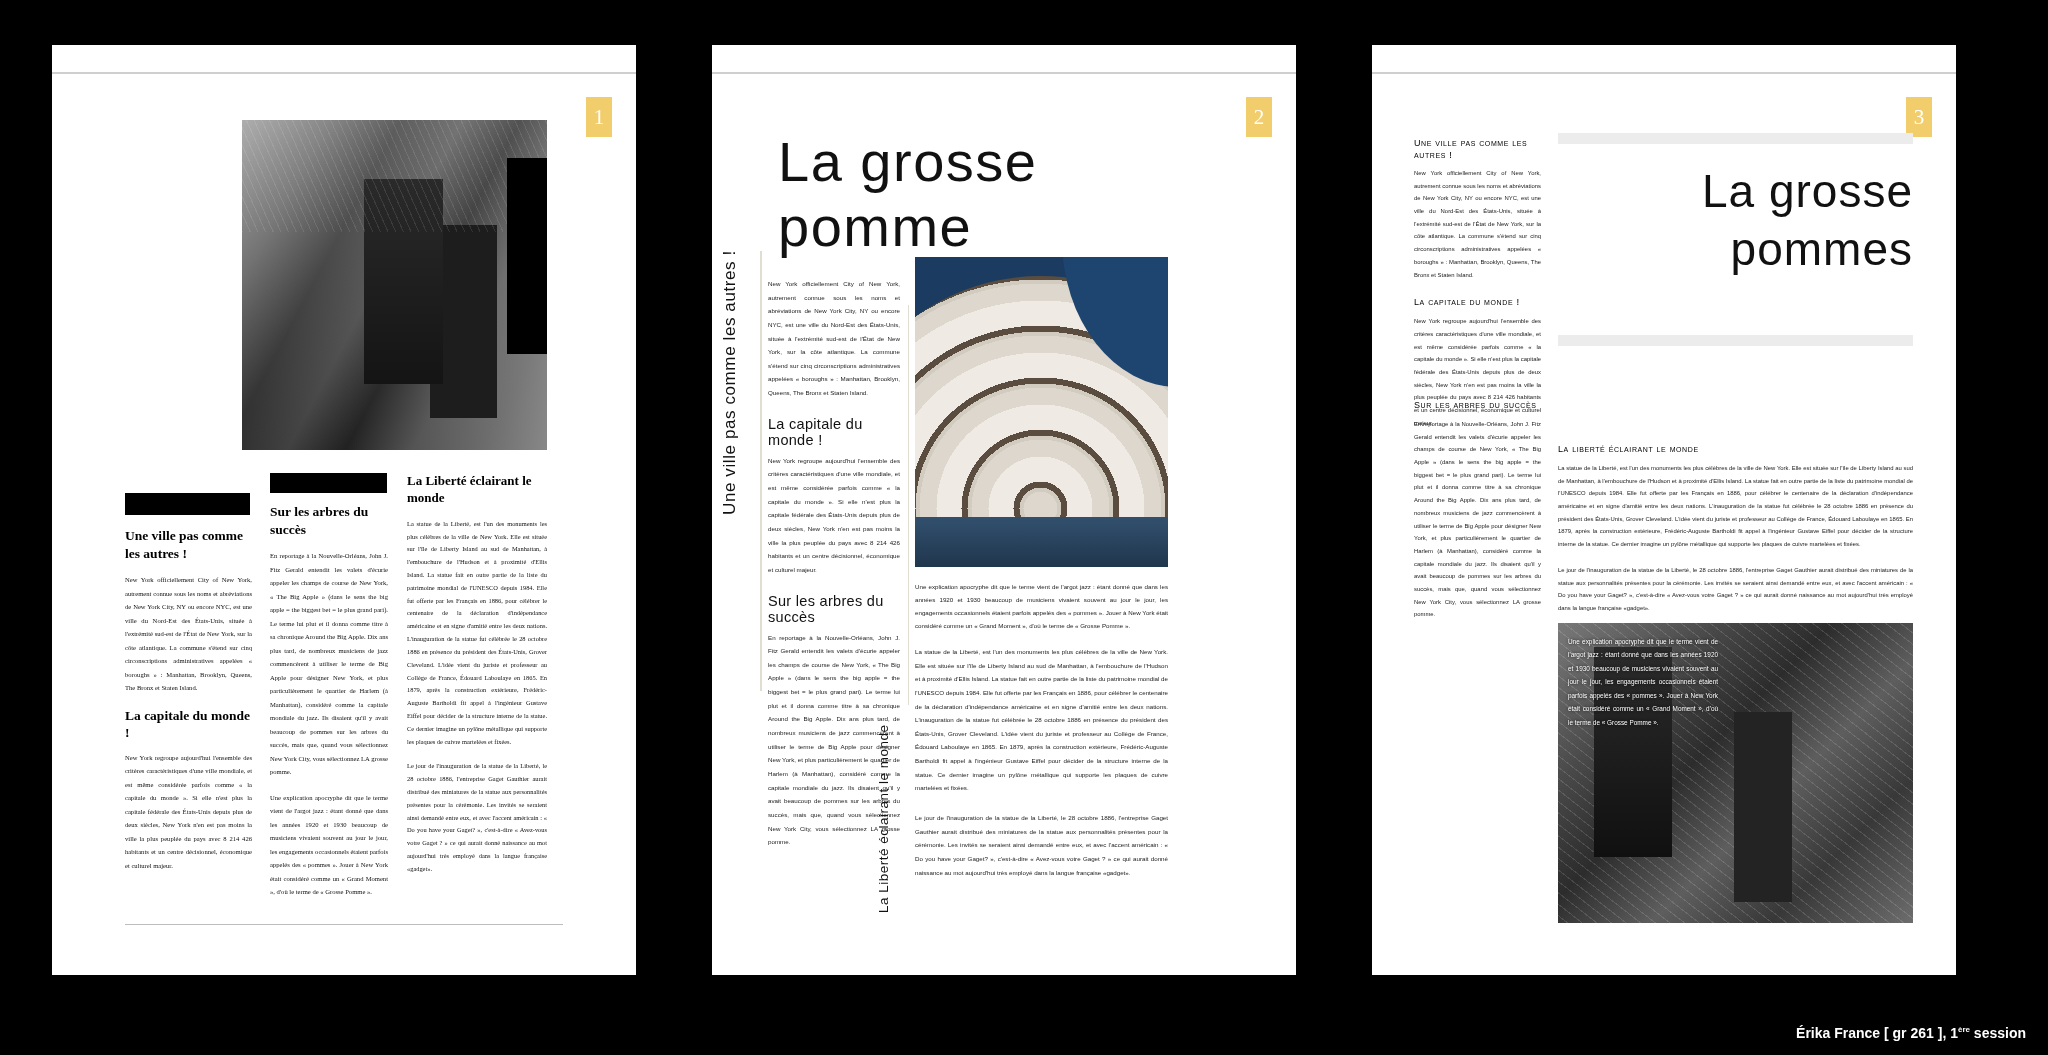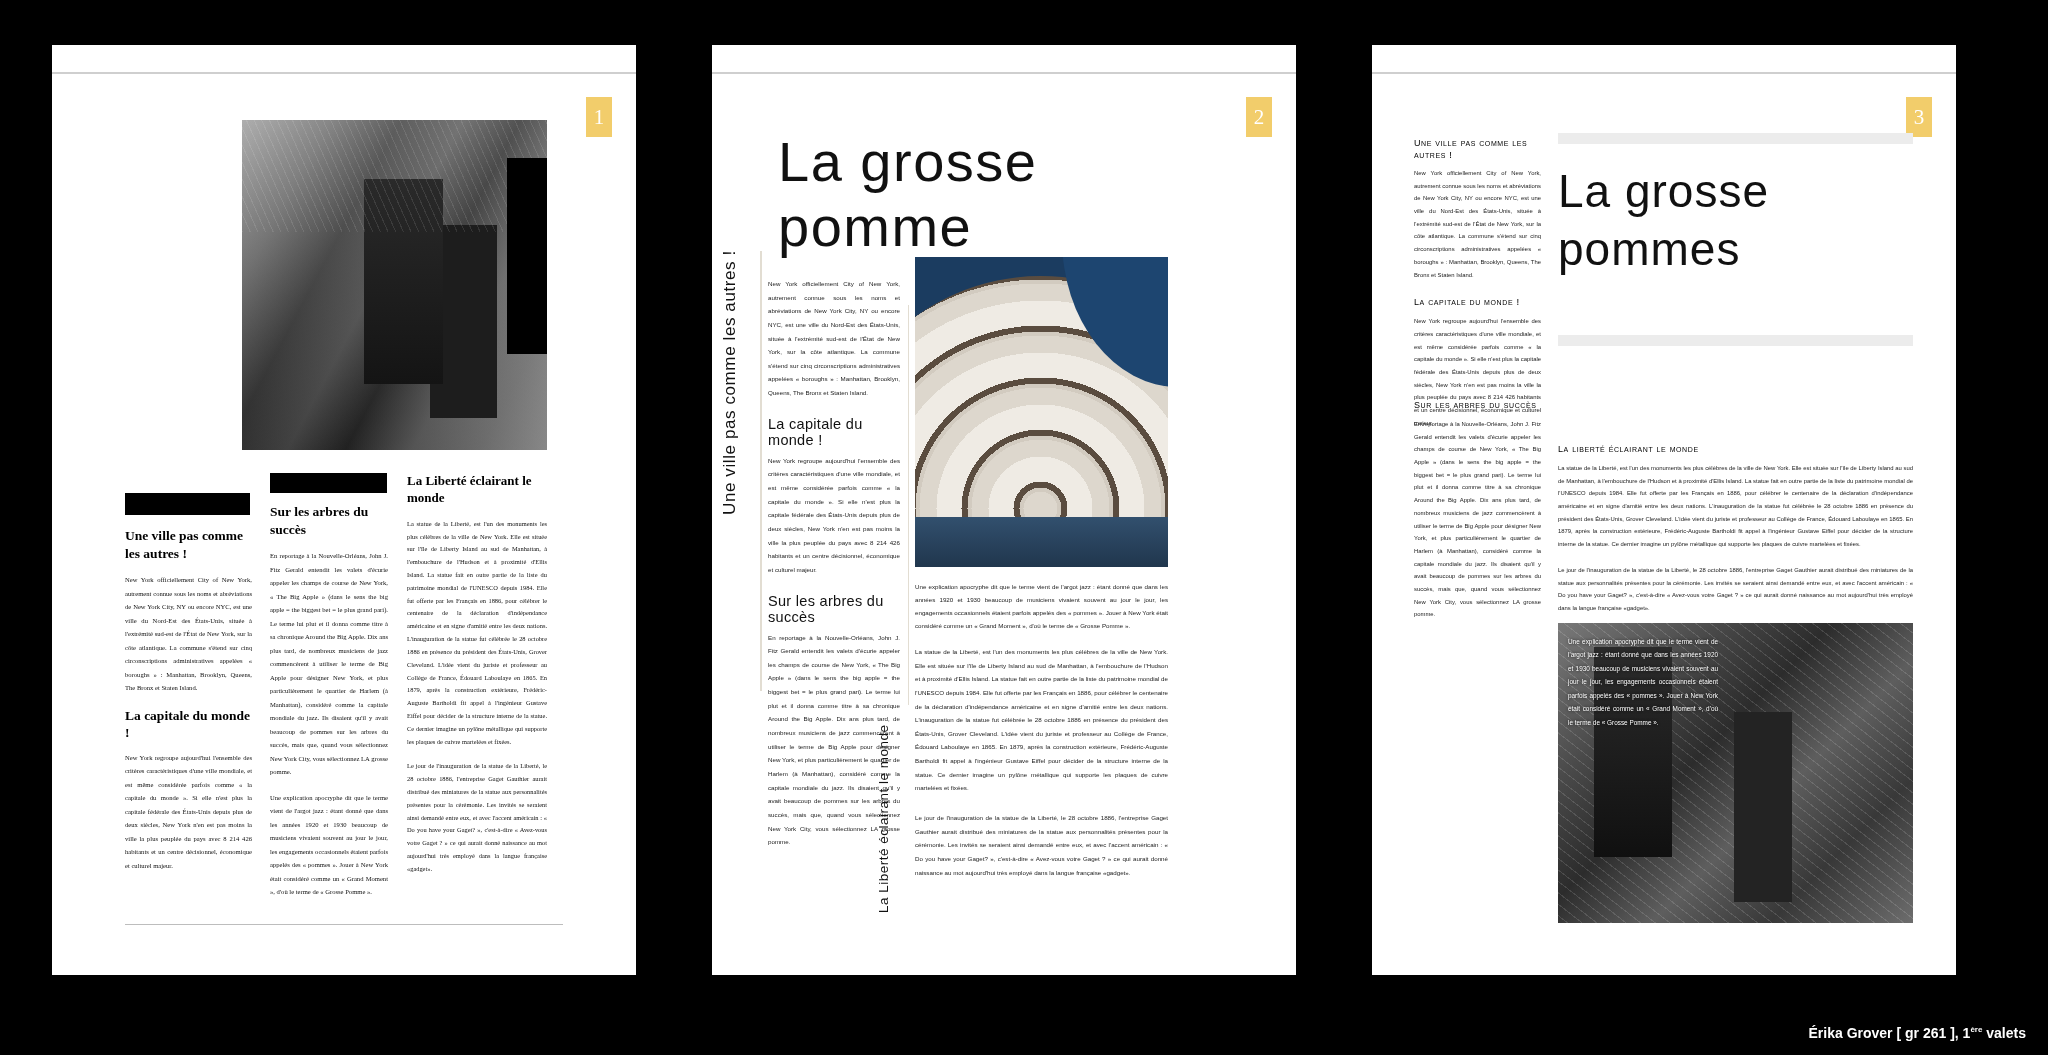--- a/index.html
+++ b/index.html
@@ -127,21 +127,21 @@
   .p3-col p { font-size:5.9px; line-height:2.15; text-align:justify; color:#222; margin-bottom:13px; }
 
   #p3c1 { left:42px; top:90px; width:127px; }
   #p3c2 { left:42px; top:352px; width:127px; }
   #p3c3 { left:186px; top:396px; width:355px; }
 
   .p3-title {
     position:absolute; left:186px; top:118px; width:355px;
     font-family:"Liberation Sans", sans-serif; font-weight:300;
     font-size:46px; line-height:1.25; letter-spacing:1px; color:#111;
-    text-align:left;
+    text-align:right;
   }
   .p3-hrule { position:absolute; left:186px; width:355px; height:11px; background:#ececec; }
   .p3-hrule-a { top:88px; }
   .p3-hrule-b { top:290px; }
 
   .p3-photo {
     position:absolute; left:186px; top:578px; width:355px; height:300px;
     background:linear-gradient(135deg,#7a7a7a 0%,#4a4a4a 24%,#2c2c2c 42%,#5e5e5e 60%,#383838 78%,#6d6d6d 100%);
     overflow:hidden;
   }
@@ -266,18 +266,18 @@
       <h2>La Liberté éclairant le monde</h2>
       <p>La statue de la Liberté, est l'un des monuments les plus célèbres de la ville de New York. Elle est située sur l'île de Liberty Island au sud de Manhattan, à l'embouchure de l'Hudson et à proximité d'Ellis Island. La statue fait en outre partie de la liste du patrimoine mondial de l'UNESCO depuis 1984. Elle fut offerte par les Français en 1886, pour célébrer le centenaire de la déclaration d'indépendance américaine et en signe d'amitié entre les deux nations. L'inauguration de la statue fut célébrée le 28 octobre 1886 en présence du président des États-Unis, Grover Cleveland. L'idée vient du juriste et professeur au Collège de France, Édouard Laboulaye en 1865. En 1879, après la construction extérieure, Frédéric-Auguste Bartholdi fit appel à l'ingénieur Gustave Eiffel pour décider de la structure interne de la statue. Ce dernier imagine un pylône métallique qui supporte les plaques de cuivre martelées et fixées.</p>
       <p>Le jour de l'inauguration de la statue de la Liberté, le 28 octobre 1886, l'entreprise Gaget Gauthier aurait distribué des miniatures de la statue aux personnalités présentes pour la cérémonie. Les invités se seraient ainsi demandé entre eux, et avec l'accent américain : « Do you have your Gaget? », c'est-à-dire « Avez-vous votre Gaget ? » ce qui aurait donné naissance au mot aujourd'hui très employé dans la langue française «gadget».</p>
     </div>
 
     <div class="p3-photo"></div>
     <div class="p3-quote">Une explication apocryphe dit que le terme vient de l'argot jazz : étant donné que dans les années 1920 et 1930 beaucoup de musiciens vivaient souvent au jour le jour, les engagements occasionnels étaient parfois appelés des « pommes ». Jouer à New York était considéré comme un « Grand Moment », d'où le terme de « Grosse Pomme ».</div>
   </div>
 
   <div class="footer">
-    <span>Érika Grover</span>
+    <span>Érika France</span>
     <span>[ gr 261 ]</span><span>,</span>
-    <span>1</span><sup>ère</sup><span> valets</span>
+    <span>1</span><sup>ère</sup><span> session</span>
   </div>
 
 </div>
 
 </body></html>

